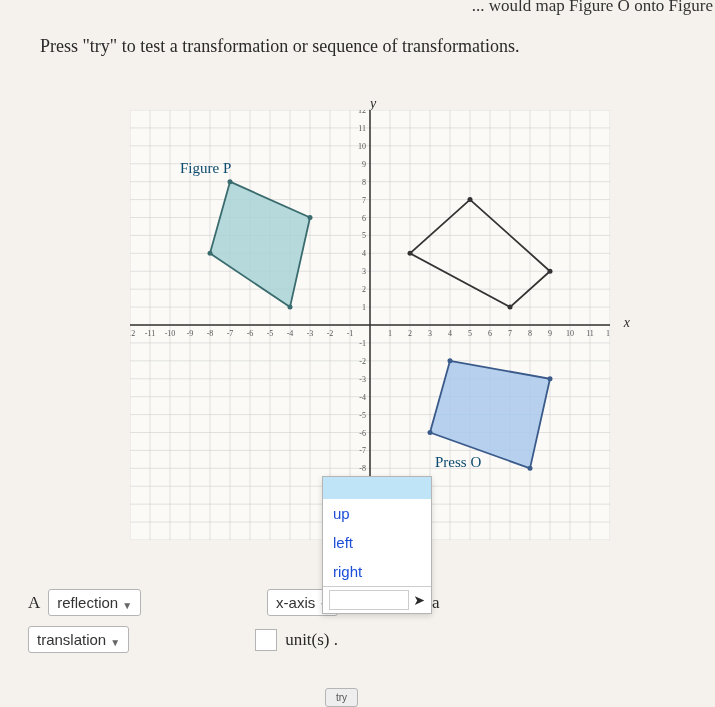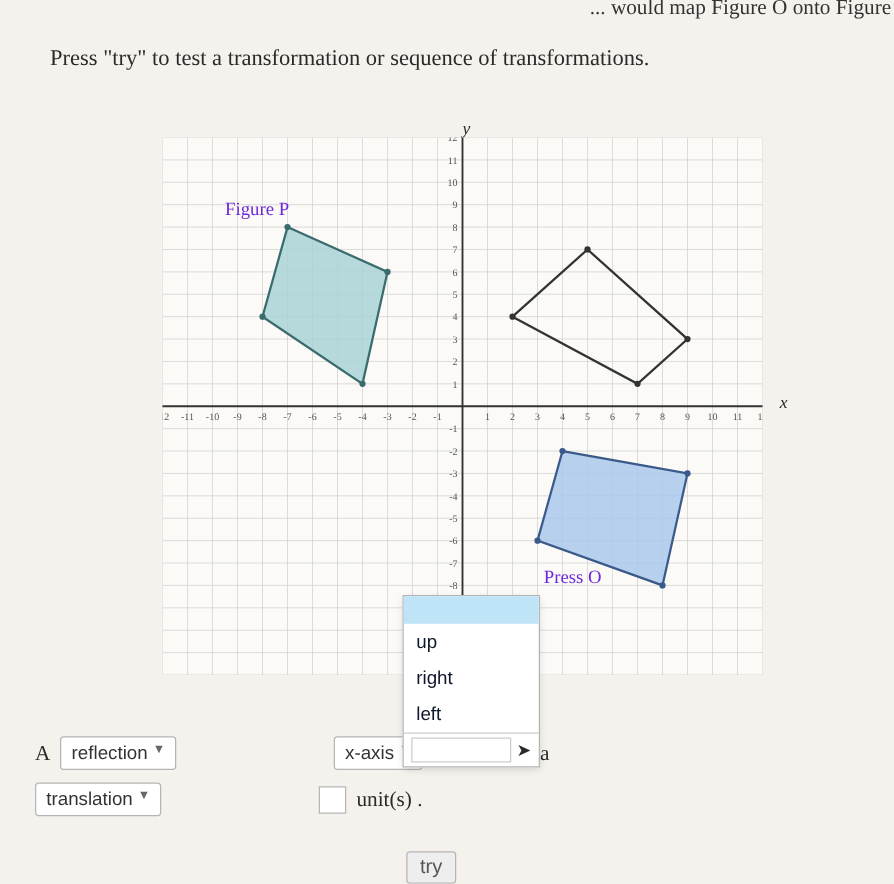--- a/index.html
+++ b/index.html
@@ -48,41 +48,41 @@
       font-size: 14px;
     }
     svg.grid {
       position: absolute;
       top: 10px;
       left: 0;
     }
     .fig-label {
       position: absolute;
       font-size: 15px;
-      color: #6d28d9;
+      color: #0c4a6e;
       font-weight: 500;
     }
     .controls {
       position: absolute;
       bottom: 54px;
       left: 28px;
       font-size: 17px;
       display: flex;
       flex-direction: column;
       gap: 10px;
     }
     .row {
       display: flex;
       align-items: center;
       gap: 8px;
       flex-wrap: nowrap;
     }
     .sel {
       display: inline-flex;
-      align-items: flex-start;
+      align-items: flex-end;
       gap: 4px;
       border: 1px solid #b5b5b5;
       background: #fff;
       padding: 4px 8px;
       border-radius: 3px;
       font-family: Arial, sans-serif;
       font-size: 15px;
       color: #333;
     }
     .chev {
@@ -104,21 +104,21 @@
       width: 110px;
       background: #fff;
       border: 1px solid #b5b5b5;
       box-shadow: 0 2px 6px rgba(0,0,0,0.15);
       font-family: Arial, sans-serif;
       font-size: 15px;
       z-index: 10;
     }
     .dropdown .opt {
       padding: 6px 10px;
-      color: #0f172a;
+      color: #1d4ed8;
     }
     .dropdown .opt.blank {
       background: #bfe3f7;
       height: 22px;
     }
     .dropdown .input-row {
       border-top: 1px solid #ccc;
       padding: 3px 6px;
       display: flex;
       align-items: center;
@@ -134,21 +134,21 @@
       font-size: 14px;
     }
     .try-btn {
       position: absolute;
       bottom: 0px;
       left: 325px;
       border: 1px solid #b5b5b5;
       background: #eee;
       padding: 3px 10px;
       font-family: Arial, sans-serif;
-      font-size: 16px;
+      font-size: 10px;
       color: #555;
       border-radius: 3px;
     }
   </style>
 </head>
 <body>
 
 <div class="clip-text">... would map Figure O onto Figure</div>
 
 <div class="instruction">Press "try" to test a transformation or sequence of transformations.</div>
@@ -277,22 +277,22 @@
       <circle cx="420" cy="268.75" r="2.5" fill="#3a5a8a"></circle>
       <circle cx="400" cy="358.33333333333337" r="2.5" fill="#3a5a8a"></circle>
       <circle cx="300" cy="322.5" r="2.5" fill="#3a5a8a"></circle>
     </svg>
   <div class="fig-label" style="top:60px; left:50px;">Figure P</div>
   <div class="fig-label" style="top:354px; left:305px;">Press O</div>
 
   <div class="dropdown">
     <div class="opt blank"></div>
     <div class="opt">up</div>
+    <div class="opt">left</div>
     <div class="opt">right</div>
-    <div class="opt">left</div>
     <div class="input-row">
       <span class="field"></span>
       <span class="cursor">➤</span>
     </div>
   </div>
 </div>
 
 <div class="controls">
   <div class="row">
     <span>A</span>

